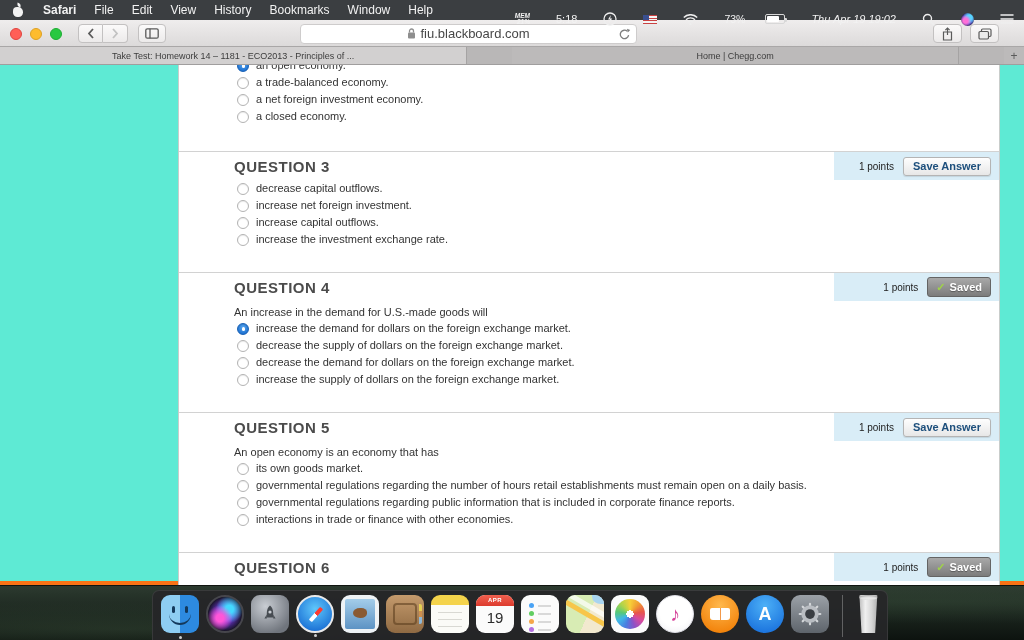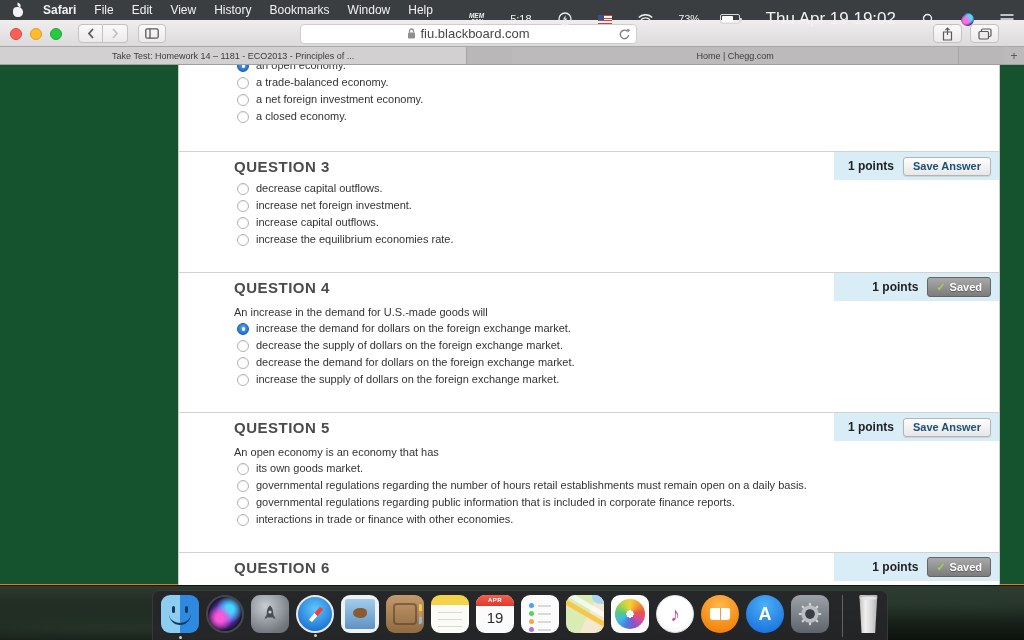--- a/index.html
+++ b/index.html
@@ -18,21 +18,21 @@
   .mb-right { margin-left:auto; display:flex; align-items:center; gap:26px; padding-right:10px;margin-top:18px; }
   .mem { display:flex; flex-direction:column; align-items:flex-end; font-size:6.5px; font-weight:bold; line-height:6.5px; }
   .timer { font-size:11px; }
   .mb-ic { display:inline-flex; align-items:center; }
   .flag { width:14px; height:9px; background:repeating-linear-gradient(180deg,#c94141 0 1.3px,#f5f5f5 1.3px 2.6px); position:relative; }
   .flag::after { content:''; position:absolute; left:0; top:0; width:6px; height:5px; background:#3a4f8f; }
   .batt-body { width:20px; height:10px; border:1px solid #d8d8d8; border-radius:2px; position:relative; padding:1px; }
   .batt-body::before { content:''; display:block; width:73%; height:100%; background:#fff; border-radius:1px; }
   .batt-body::after { content:''; position:absolute; right:-3px; top:2.5px; width:2px; height:4px; background:#d8d8d8; border-radius:0 1px 1px 0; }
   .pct { font-size:10.5px; margin-right:-6px; }
-  .clock { font-size:17px; }
+  .clock { font-size:11px;font-style:italic; }
   .siri-mb { width:13px; height:13px; border-radius:50%;
     background:radial-gradient(circle at 35% 60%, #ff6fd8 0 20%, rgba(255,111,216,0) 50%),
                radial-gradient(circle at 65% 35%, #58d5ff 0 22%, rgba(88,213,255,0) 55%),
                radial-gradient(circle,#e8ecff 0 12%,#6a4fd8 45%,#1b1830 80%); }
 
   
   .toolbar { position:absolute; left:0; top:20px; width:1024px; height:27px;
              background:linear-gradient(#efeded,#dcdada); border-bottom:1px solid #a9a7a7; z-index:49; }
   .tl { position:absolute; top:8px; width:12px; height:12px; border-radius:50%; }
   .tl.r { left:10px; background:#ff5f57; border:0.5px solid #e0443e; }
@@ -56,36 +56,36 @@
   
   .tabbar { position:absolute; left:0; top:47px; width:1024px; height:18px; background:#b9b7b7; display:flex; z-index:48;
             border-bottom:1px solid #a09e9e;gap:45px; }
   .tab { display:flex; align-items:center; justify-content:center; font-size:9px; color:#3c3c3c; height:100%;
          border-right:1px solid #a5a3a3; overflow:hidden; white-space:nowrap; }
   .tab.active { background:#d2d0d0; width:512px; }
   .tab.inactive { background:#bcbaba; width:489px; }
   .plus { width:22px; display:flex; align-items:center; justify-content:center; font-size:12px; color:#5a5a5a; background:#bcbaba; }
 
   
-  .pagebg { position:absolute; left:0; top:65px; width:1024px; height:520px; background:#14532d; border-bottom:1px solid #f97316; }
+  .pagebg { position:absolute; left:0; top:65px; width:1024px; height:520px; background:#5eead4; border-bottom:4px solid #f97316; }
   .panel { position:absolute; left:178px; top:0; width:822px; height:520px; background:#fff;
            border-left:1px solid #c9cdcb; border-right:1px solid #c9cdcb; overflow:hidden; font-size:11px; color:#333; }
   .opt { display:flex; align-items:center; gap:7px; height:17px; margin-left:58px; }
   .opt .lbl { line-height:13px; }
   .radio { width:12px; height:12px; border-radius:50%; background:#fff; border:1px solid #b3b3b3; flex:none;
            box-shadow:inset 0 1px 1px rgba(0,0,0,.08); }
   .radio.on { background:radial-gradient(circle at 50% 35%,#5aa7ef,#1b6fd0 80%); border:1px solid #1860b4; position:relative; }
   .radio.on::after { content:''; position:absolute; left:3.5px; top:3.5px; width:3.5px; height:3.5px; border-radius:50%; background:#fff; }
   .clipped { margin-top:-8px; }
   .qdivider { height:1px; background:#d2d2d2; }
   .qheader { display:flex; height:28px; }
   .qtitle { margin-left:55px; align-self:center; font-size:15px; font-weight:bold; color:#4b4b4b; letter-spacing:.5px; }
   .qbox { margin-left:auto; width:165px; height:28px; background:#d9edf7; display:flex; align-items:center;
           justify-content:flex-end; gap:9px; padding-right:8px; }
-  .pts { font-size:12px; font-weight:bold; color:#222; }
+  .pts { font-size:10px; font-weight:normal; color:#222; }
   .save-btn { font-family:"Liberation Sans",sans-serif; font-size:11px; font-weight:bold; color:#1d4f7c;
               background:linear-gradient(#fefefe,#e7e7e7); border:1px solid #b4b4b4; border-radius:3px;
               padding:2.5px 9px; cursor:pointer; box-shadow:0 1px 1px rgba(0,0,0,.1); }
   .saved-btn { font-family:"Liberation Sans",sans-serif; font-size:11px; font-weight:bold; color:#fff;
                background:linear-gradient(#a9a9a9,#7c7c7c); border:1px solid #646464; border-radius:3px;
                padding:2.5px 8px; cursor:pointer; display:inline-flex; align-items:center; gap:4px;
                text-shadow:0 1px 1px rgba(0,0,0,.35); }
   .saved-btn .chk { color:#9fd24a; font-style:normal; font-weight:bold; text-shadow:none; }
   .qtext { margin:5px 0 2px 55px; }
   .mt-first { margin-top:26px; }
@@ -307,21 +307,21 @@
       <div class="opt">
           <span class="radio"></span>
           <span class="lbl">increase net foreign investment.</span>
         </div>
       <div class="opt">
           <span class="radio"></span>
           <span class="lbl">increase capital outflows.</span>
         </div>
       <div class="opt">
           <span class="radio"></span>
-          <span class="lbl">increase the equilibrium economies rate.</span>
+          <span class="lbl">increase the investment exchange rate.</span>
         </div>
 
       <div class="qdivider mt-q"></div>
       <div class="qheader">
         <span class="qtitle">QUESTION 4</span>
         <div class="qbox">
           <span class="pts">1 points</span>
           <button class="saved-btn">
               <i class="chk">✓</i>
               <span>Saved</span>

